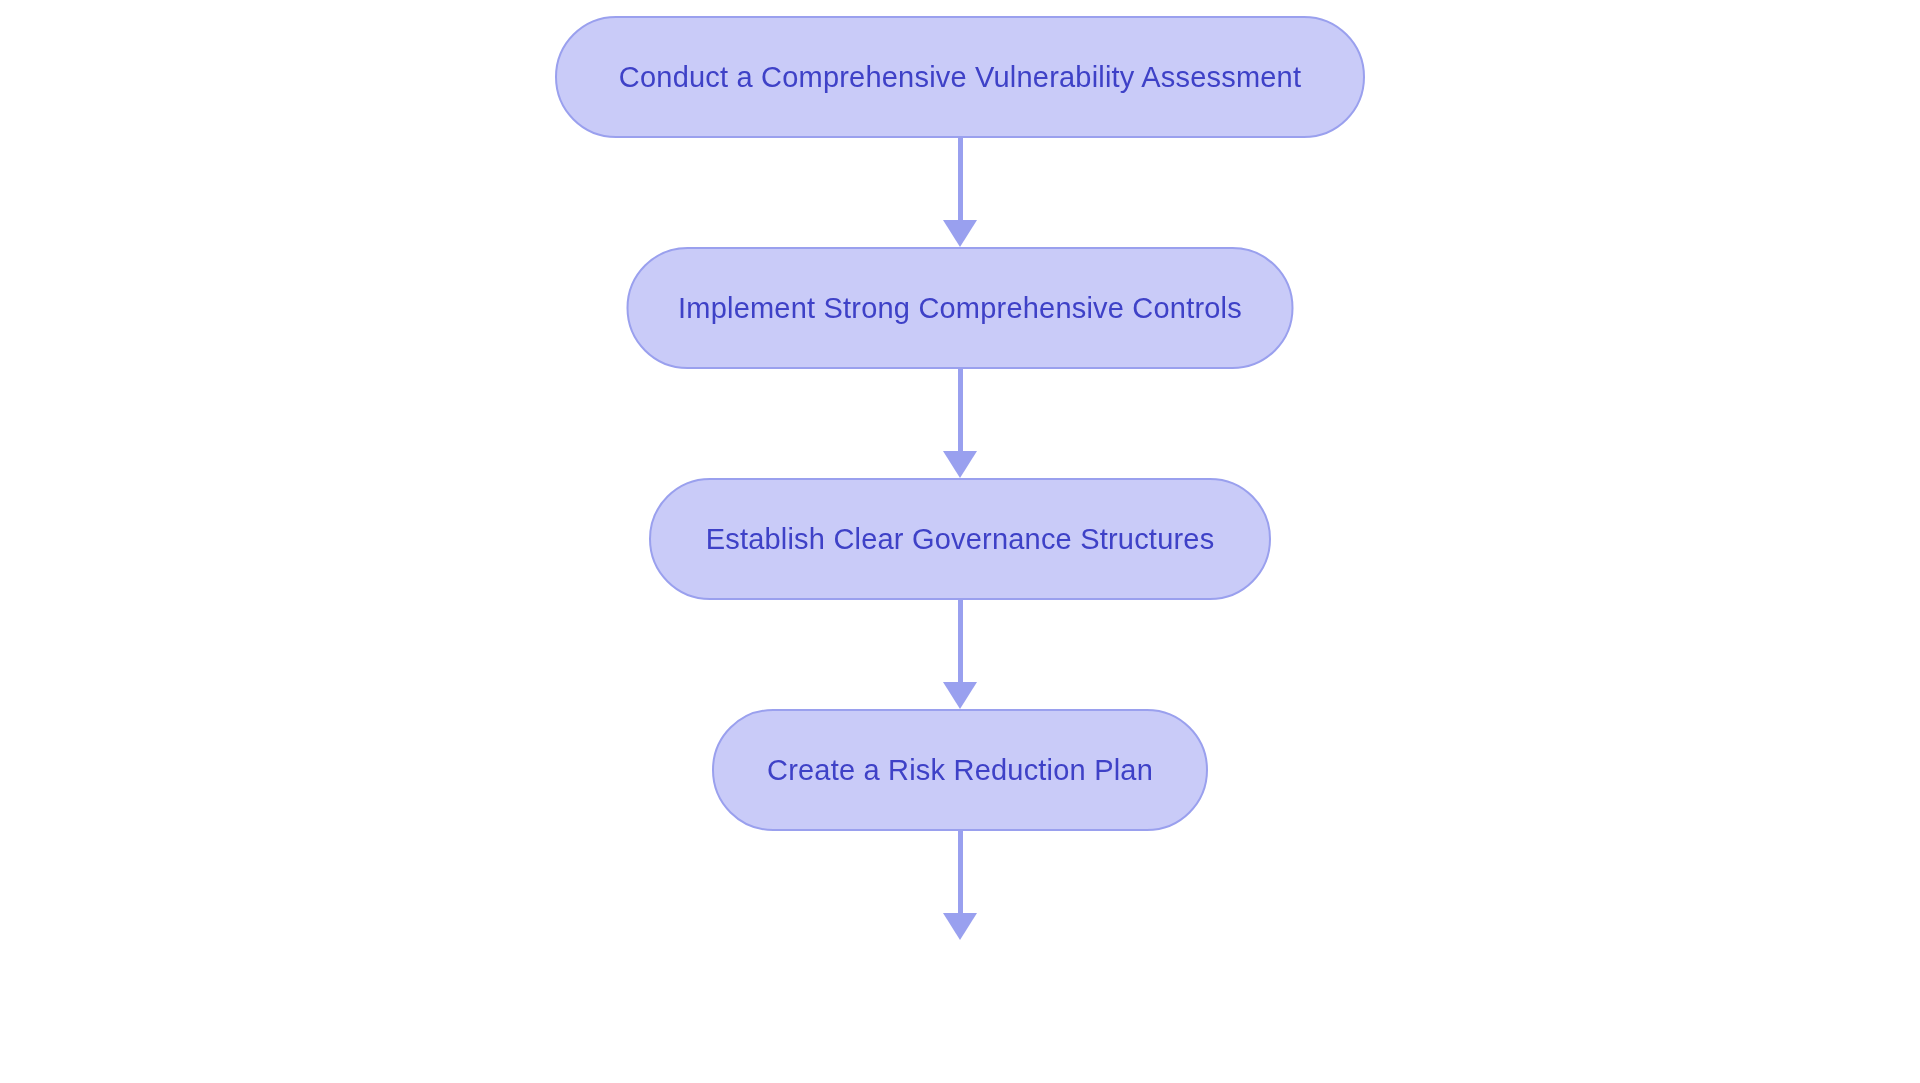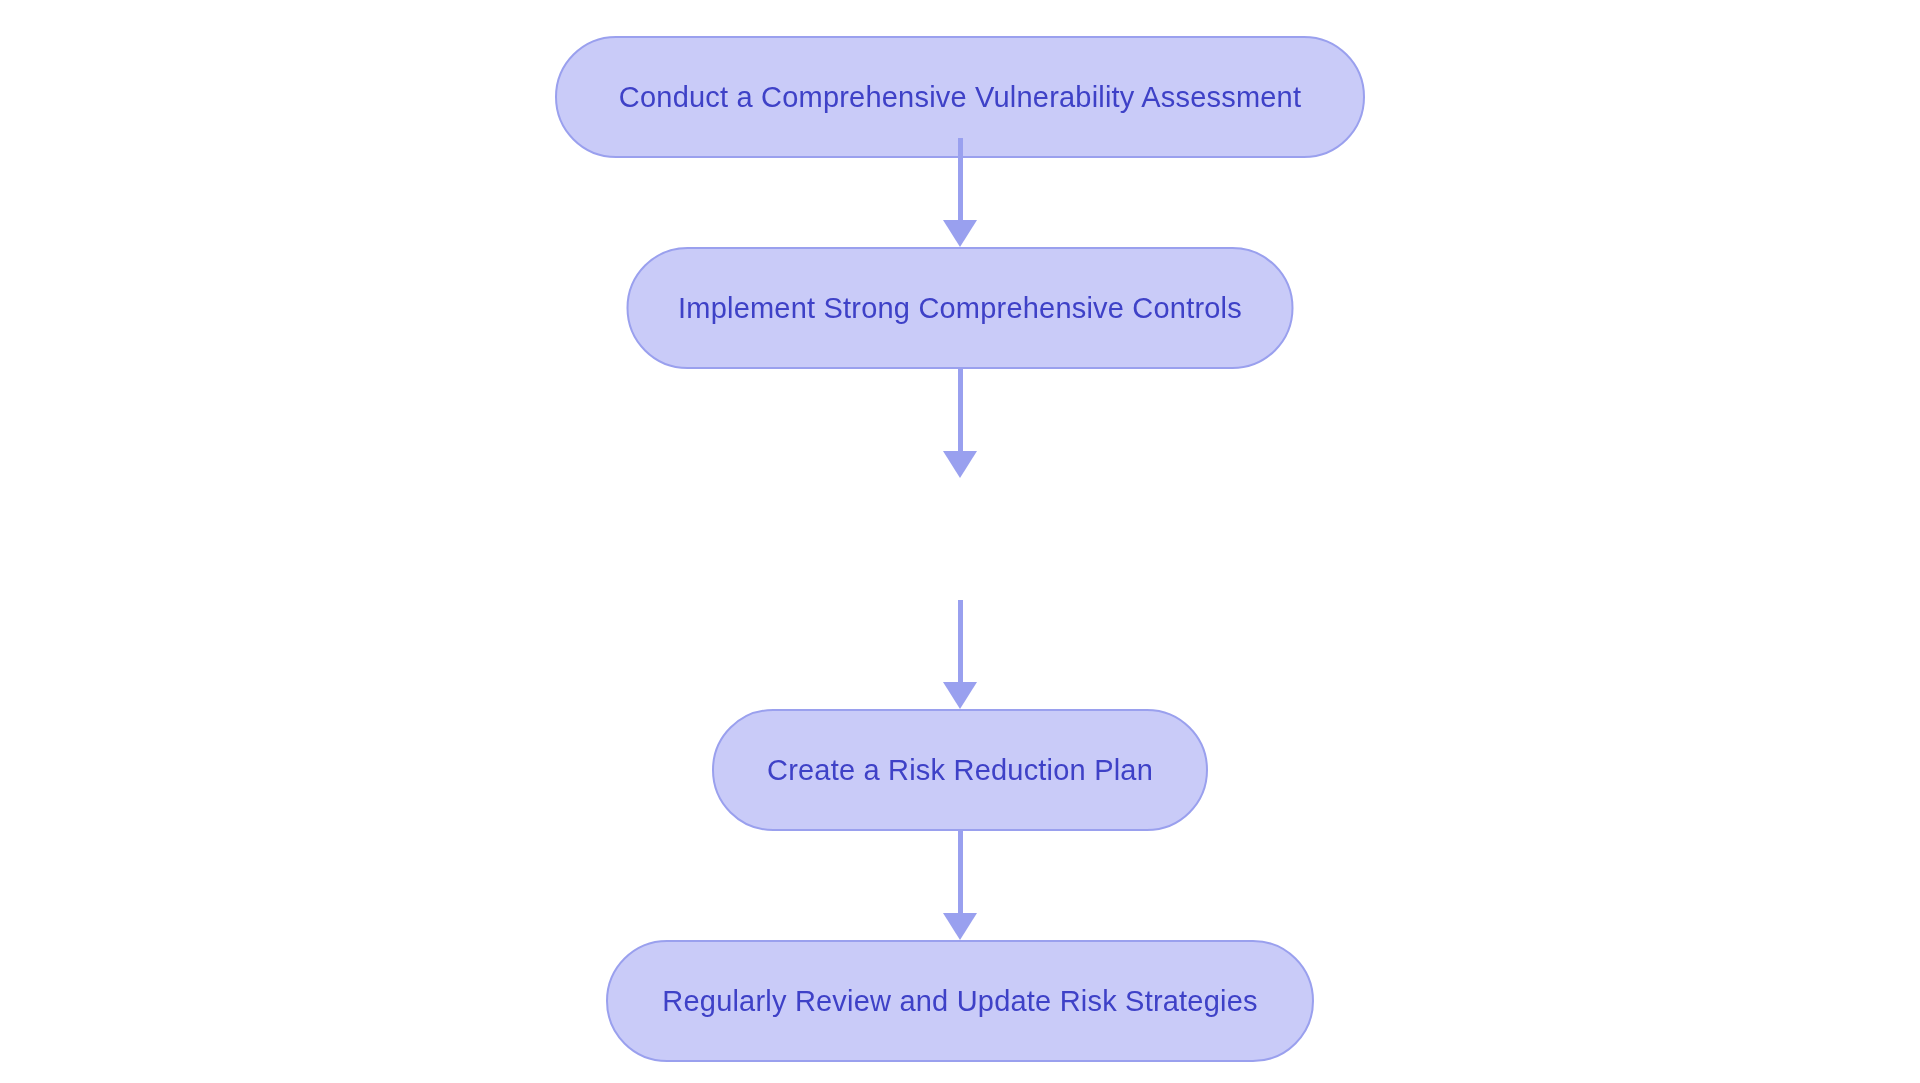--- a/index.html
+++ b/index.html
@@ -35,21 +35,21 @@
     justify-content: center;
     text-align: center;
   }
   .node span {
     color: var(--node-text);
     font-size: 29px;
     font-weight: 500;
     letter-spacing: 0.2px;
     white-space: nowrap;
   }
-  .node-1 { top: 16px;  width: 810px; margin-top: 20px; }
+  .node-1 { top: 16px;  width: 810px; }
   .node-2 { top: 247px; width: 667px; }
   .node-3 { top: 478px; width: 622px; }
   .node-4 { top: 709px; width: 496px; text-align: center; }
   .node-5 { top: 940px; width: 708px; }
 
   .arrow {
     position: absolute;
     left: 960px;
     transform: translateX(-50%);
     height: 109px;
@@ -90,32 +90,32 @@
 
   <div class="node node-2">
     <span>Implement Strong Comprehensive Controls</span>
   </div>
 
   <div class="arrow arrow-2">
     <div class="stem"></div>
     <div class="head"></div>
   </div>
 
+  <div class="node node-3">
+    <span>Establish Clear Governance Structures</span>
+  </div>
 
   <div class="arrow arrow-3">
     <div class="stem"></div>
     <div class="head"></div>
   </div>
 
   <div class="node node-4">
     <span>Create a Risk Reduction Plan</span>
   </div>
 
   <div class="arrow arrow-4">
     <div class="stem"></div>
     <div class="head"></div>
   </div>
 
-  <div class="node node-5">
-    <span>Regularly Review and Update Risk Strategies</span>
-  </div>
 
 </div>
 
 </body></html>

